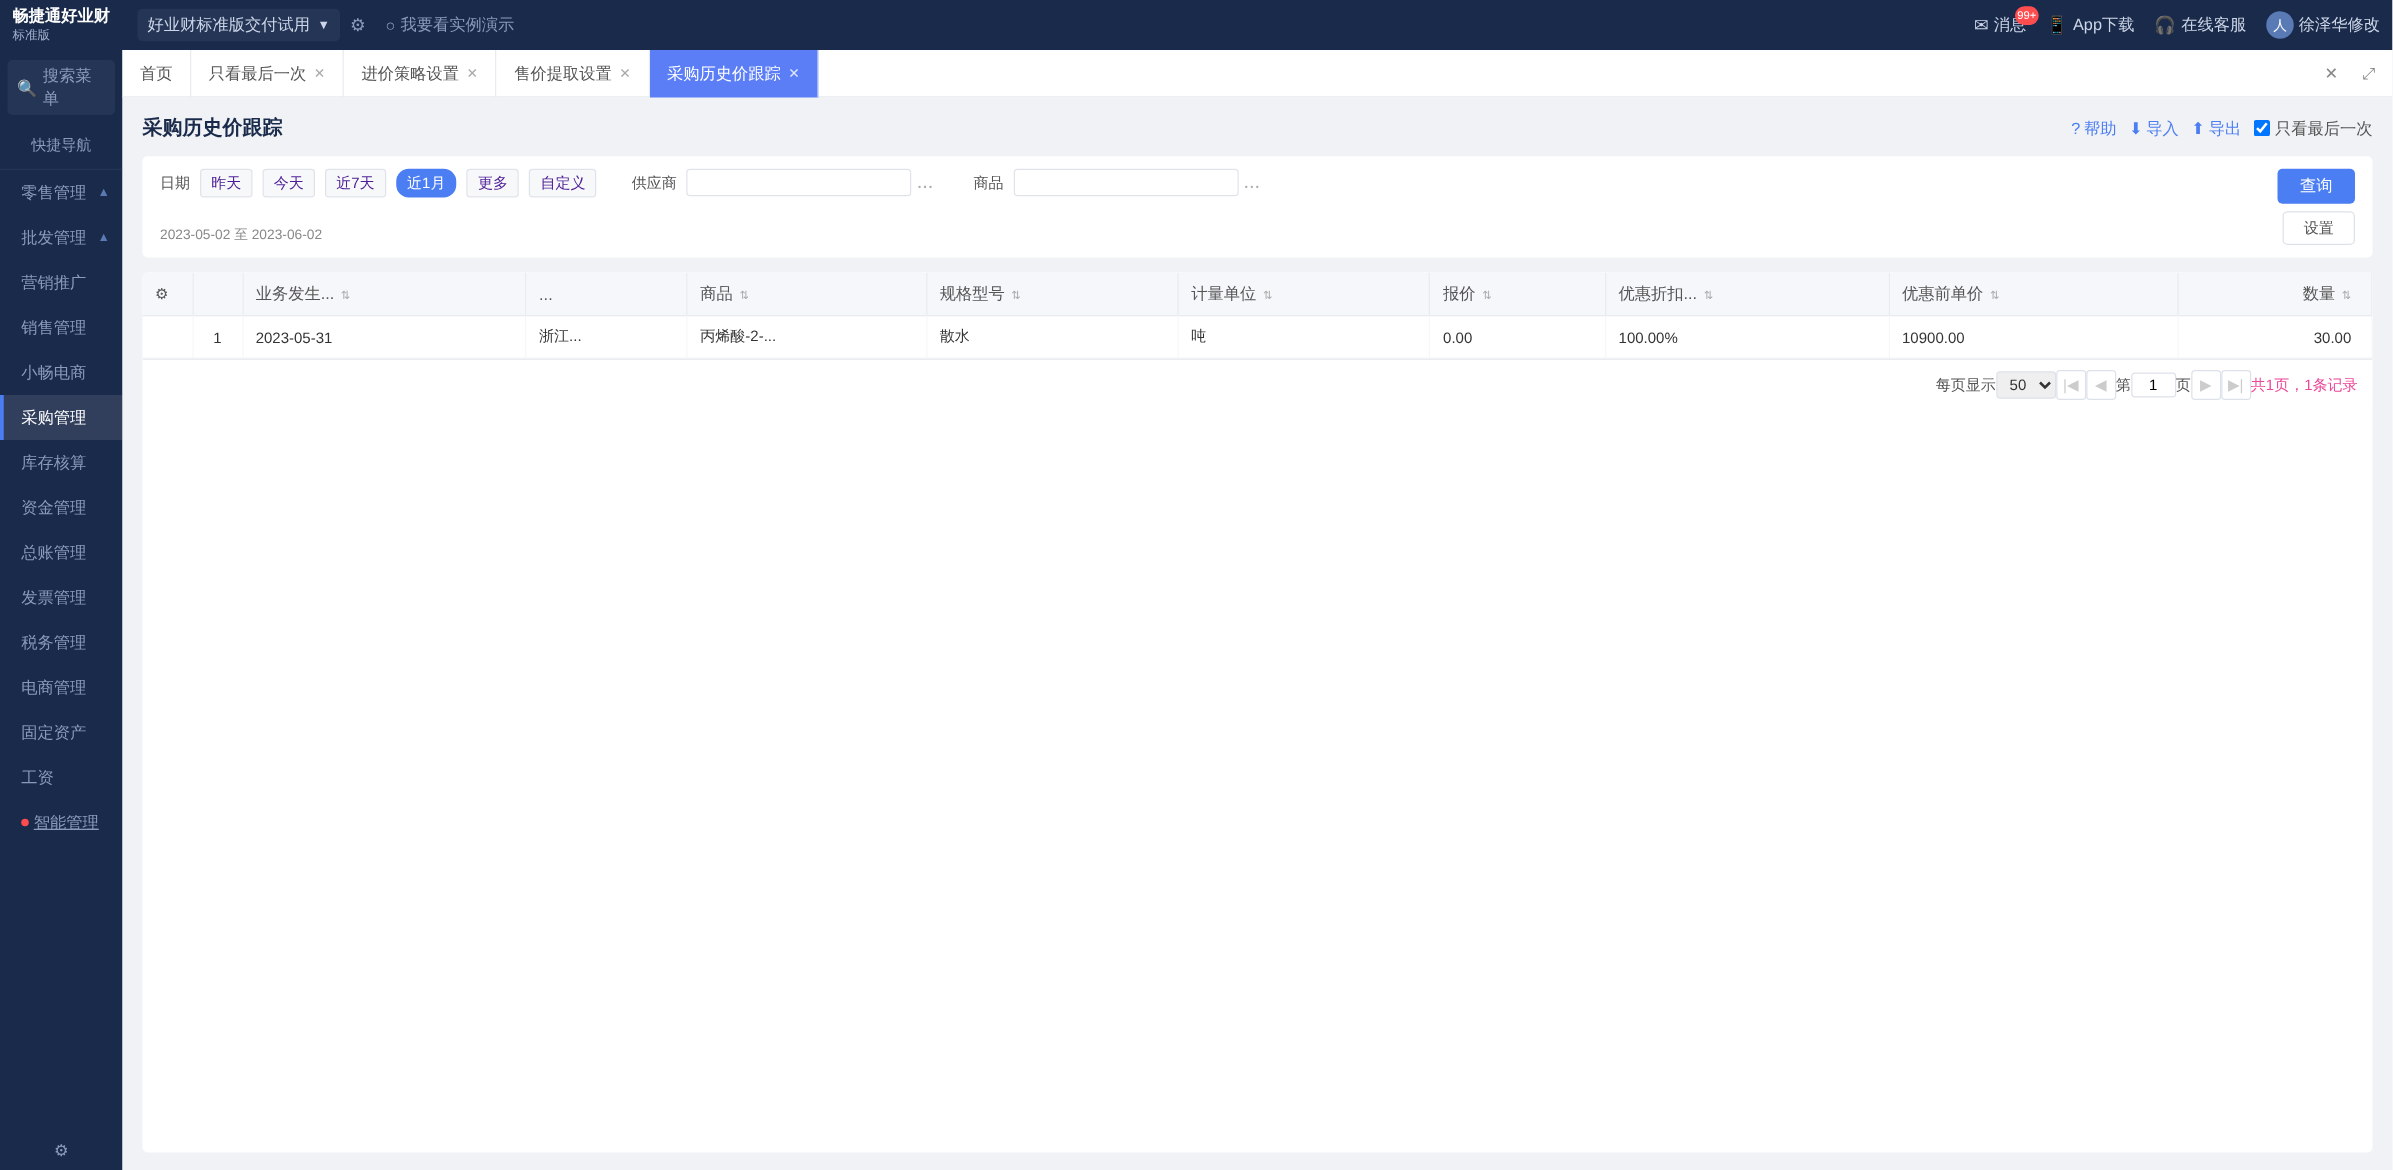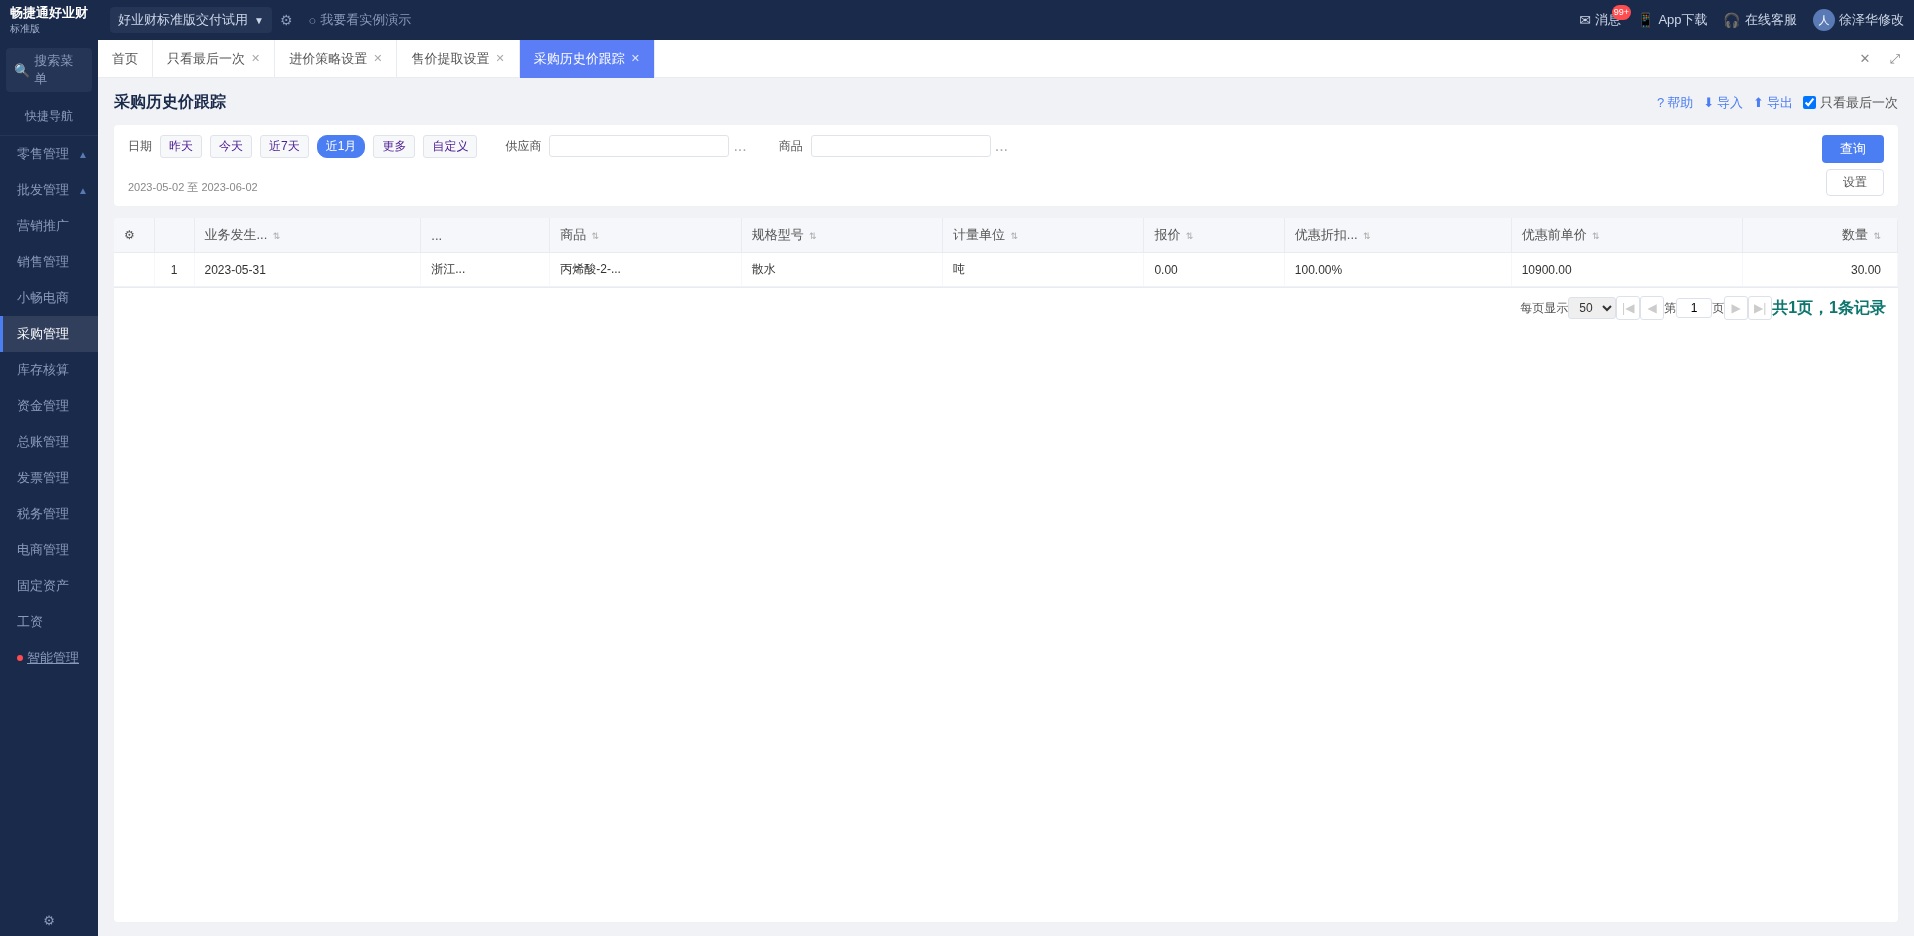--- a/index.html
+++ b/index.html
@@ -449,21 +449,21 @@
     }
     .pagination-btn.disabled { color: #ccc; cursor: default; }
     .pagination-input {
       width: 36px;
       border: 1px solid #dde2ea;
       border-radius: 3px;
       text-align: center;
       padding: 2px 4px;
       font-size: 12px;
     }
-    .pagination-info { font-size: 16px; color: #0f766e; font-weight: bold; }
+    .pagination-info { font-size: 12px; color: #ec4899; }
   </style>
 </head>
 <body>
 
 <div class="topbar">
   <div class="topbar-logo">
     <span class="main-title">畅捷通好业财</span>
     <span class="sub-title">标准版</span>
   </div>
   <div class="topbar-select-wrap">

